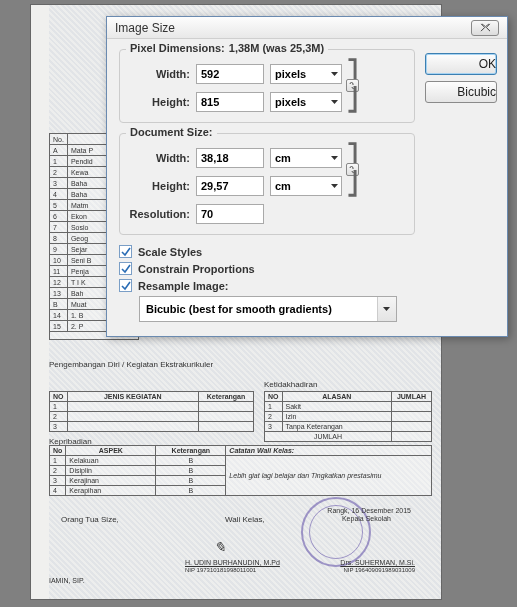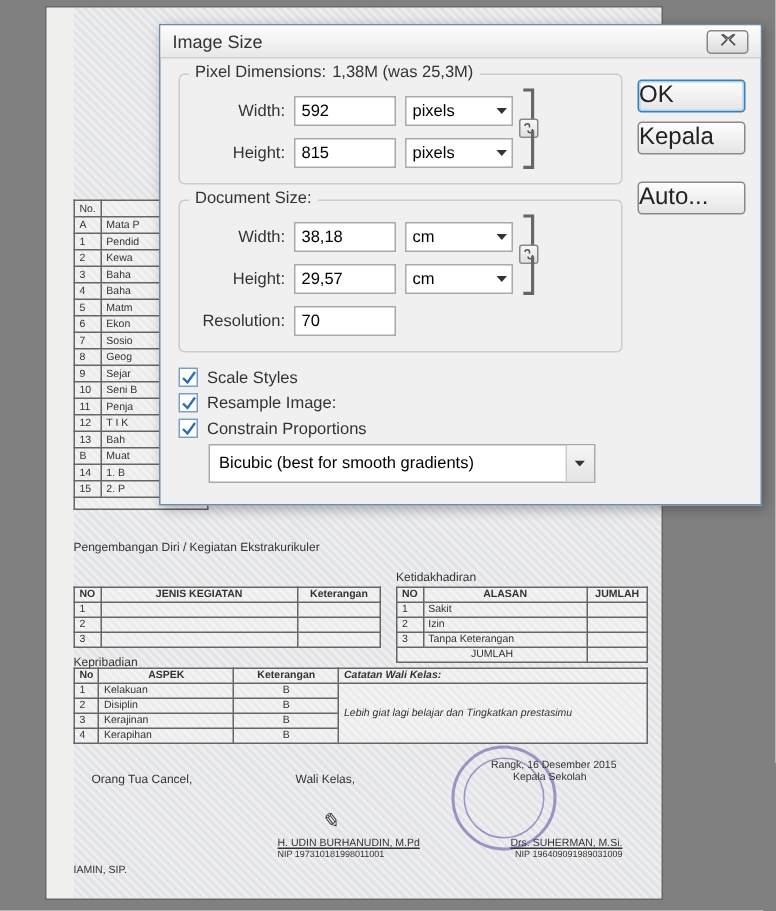--- a/index.html
+++ b/index.html
@@ -74,29 +74,29 @@
     width: 28px; height: 16px;
     border: 1px solid #888; border-radius: 3px;
     background: linear-gradient(#f8f8f8,#dcdcdc);
     display: flex; align-items: center; justify-content: center;
   }
   .close-btn svg { width: 11px; height: 9px; }
   .dlg-body {
     padding: 10px 10px 14px 12px;
     display: flex; gap: 10px;
   }
-  .left-col { flex: 1; }
+  .left-col { flex: 1; font-weight: bold; }
   .right-col { width: 72px; display: flex; flex-direction: column; gap: 6px; padding-top: 4px; }
   .btn {
     height: 22px;
     border: 1px solid #8a8a8a;
     border-radius: 3px;
     background: linear-gradient(#fdfdfd,#e5e5e5);
-    display: flex; align-items: center; justify-content: flex-start;
-    font-size: 16px; color: #222;
+    display: flex; align-items: center; justify-content: flex-end;
+    font-size: 12px; color: #222;
   }
   .btn.primary {
     border: 1px solid #3c7fb1;
     box-shadow: inset 0 0 0 1px #a6d3f2;
   }
   fieldset {
     border: 1px solid #cccccc;
     border-radius: 4px;
     padding: 8px 8px 10px 8px;
     margin-bottom: 10px;
@@ -351,22 +351,22 @@
       <tr>
             <td>4</td>
             <td>Kerapihan</td>
             <td style="text-align:center">B</td>
           </tr>
     </tbody>
       </table>
 
     <div class="stamp"></div>
     <div class="sigs">
-      <div style="position:absolute;left:12px;top:0">Orang Tua Cancel,</div>
-      <div style="position:absolute;left:148px;top:0">Wali Kelas,</div>
+      <div style="position:absolute;left:12px;top:0">Orang Tua Size,</div>
+      <div style="position:absolute;left:176px;top:0">Wali Kelas,</div>
       <div style="position:absolute;left:165px;top:24px;font-style:italic;font-size:14px;font-family:cursive">✎</div>
       <div style="position:absolute;left:136px;top:44px;font-size:7px;text-decoration:underline">H. UDIN BURHANUDIN, M.Pd</div>
       <div style="position:absolute;left:136px;top:52px;font-size:6px">NIP 197310181998011001</div>
       <div style="position:absolute;right:30px;top:-8px;font-size:7px">Rangk, 16 Desember 2015</div>
       <div style="position:absolute;right:50px;top:0;font-size:7px">Kepala Sekolah</div>
       <div style="position:absolute;right:26px;top:44px;font-size:7px;text-decoration:underline">Drs. SUHERMAN, M.Si.</div>
       <div style="position:absolute;right:26px;top:52px;font-size:6px">NIP 196409091989031009</div>
       <div style="position:absolute;left:0;top:62px;font-size:7px">IAMIN, SIP.</div>
     </div>
   </div>
@@ -497,47 +497,44 @@
               </svg>
             </span>
           <span>Scale Styles</span>
         </label>
         <label class="chk">
           <span class="chkbox">
               <svg viewBox="0 0 10 10">
                 <path d="M1 5 L4 8 L9 1" stroke="#2a6db5" stroke-width="1.6" fill="none"></path>
               </svg>
             </span>
-          <span>Resample Image:</span>
+          <span>Constrain Proportions</span>
         </label>
         <label class="chk">
           <span class="chkbox">
               <svg viewBox="0 0 10 10">
                 <path d="M1 5 L4 8 L9 1" stroke="#2a6db5" stroke-width="1.6" fill="none"></path>
               </svg>
             </span>
-          <span>Constrain Proportions</span>
+          <span>Resample Image:</span>
         </label>
         <div class="resample-select">
           <span>Bicubic (best for smooth gradients)</span>
           <span class="arrow">
               <svg viewBox="0 0 7 4">
                 <path d="M0 0 L3.5 4 L7 0 Z" fill="#333"></path>
               </svg>
             </span>
         </div>
       </div>
     </div>
 
     <div class="right-col">
       <div class="btn primary">
           <span>OK</span>
         </div>
       <div class="btn">
-          <span>Kepala</span>
+          <span>Bicubic</span>
         </div>
       <div style="height:6px"></div>
-      <div class="btn">
-          <span>Auto...</span>
-        </div>
     </div>
   </div>
 </div>
 
 </body></html>

